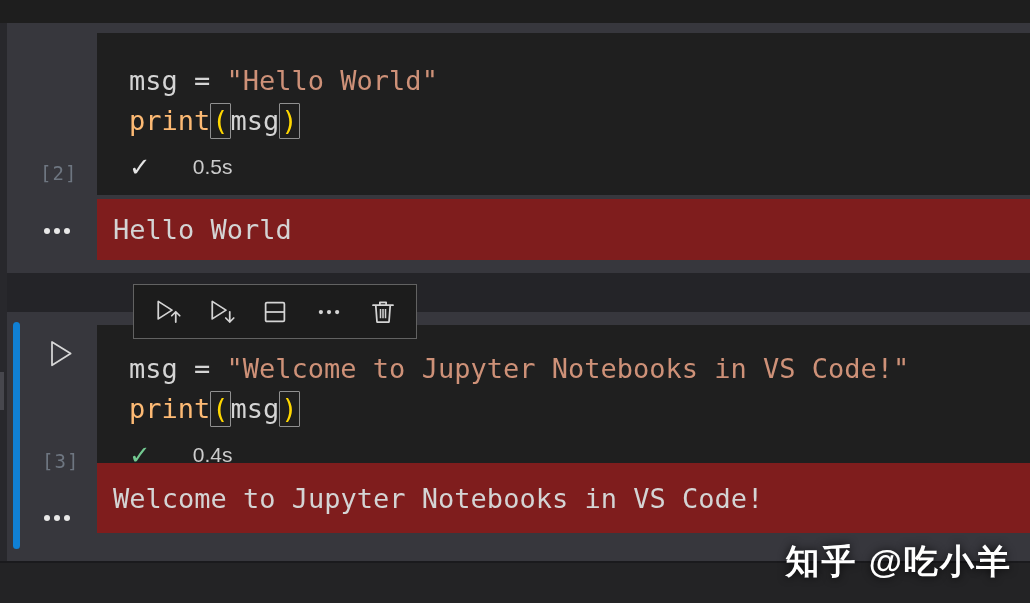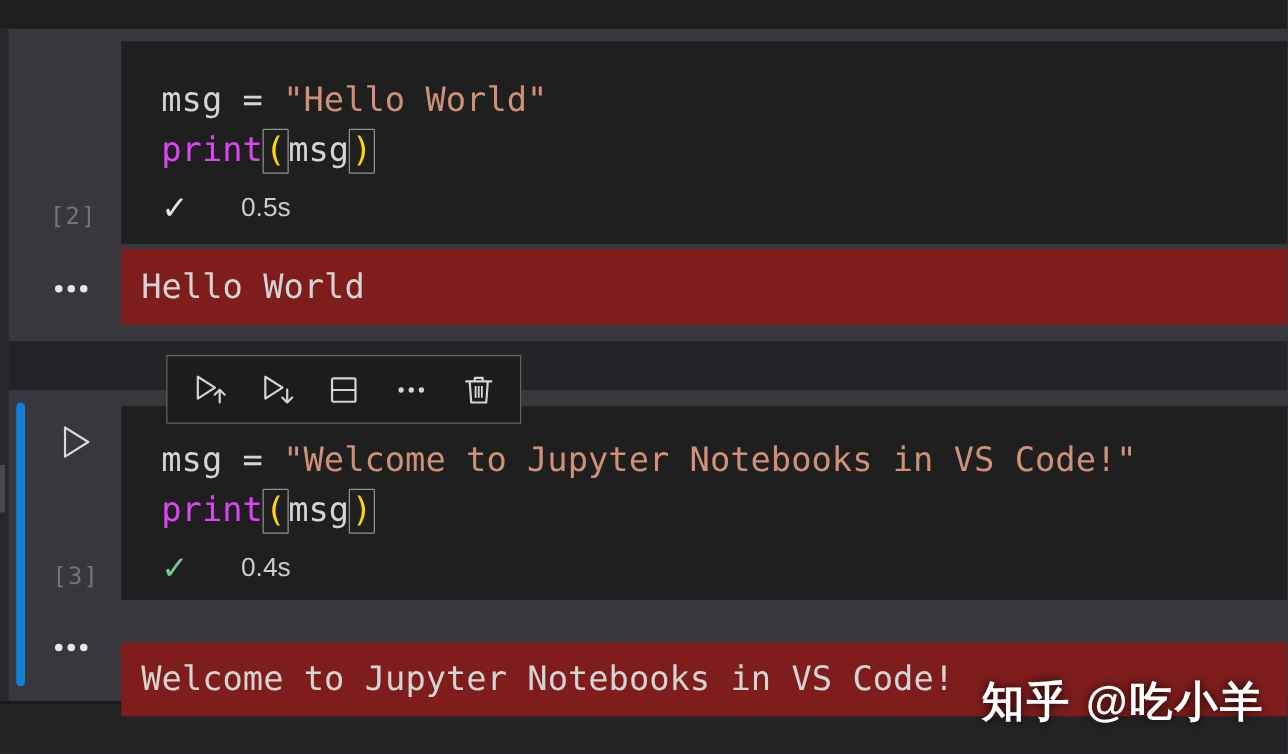--- a/index.html
+++ b/index.html
@@ -18,30 +18,30 @@
   .left-notch { left:0; top:372px; width:4px; height:38px; background:#47474d; }
   .intercell-band { left:7px; top:273px; width:1023px; height:39px; background:#242428; }
   .bottom-area { left:0; top:561px; width:1030px; height:42px; background:#232325; border-top:2px solid #1a1a1d; }
 
   
   .cell-editor { background:#1f1f1f; width:933px; left:97px; }
   .cell-output { background:#7f1d1d; width:933px; left:97px; display:flex; align-items:center; }
   .editor-1 { top:33px; height:162px; padding:28px 10px 0 32px; }
   .editor-2 { top:325px; height:155px; padding:24px 10px 0 32px; }
   .output-1 { top:199px; height:61px; }
-  .output-2 { top:514px; height:59px; }
+  .output-2 { top:463px; height:70px; }
 
   
   .code-line {
     font-family:"DejaVu Sans Mono", monospace;
     font-size:27px; line-height:40px; color:#d4d4d4; white-space:pre;
   }
   .tk-var { color:#d4d4d4; }
   .tk-op  { color:#d4d4d4; }
-  .tk-fn  { color:#d946ef; }
+  .tk-fn  { color:#fdba74; }
   .tk-str { color:#ce9178; }
   .tk-bracket {
     color:#ffd700;
     border:1px solid #909090; border-radius:1px;
     padding:0 1px; display:inline-block; line-height:34px;
   }
 
   
   .stat-row { display:flex; align-items:center; margin-top:7px; height:38px; }
   .stat-check { font-size:26px; line-height:26px; font-family:"DejaVu Sans", sans-serif; }

